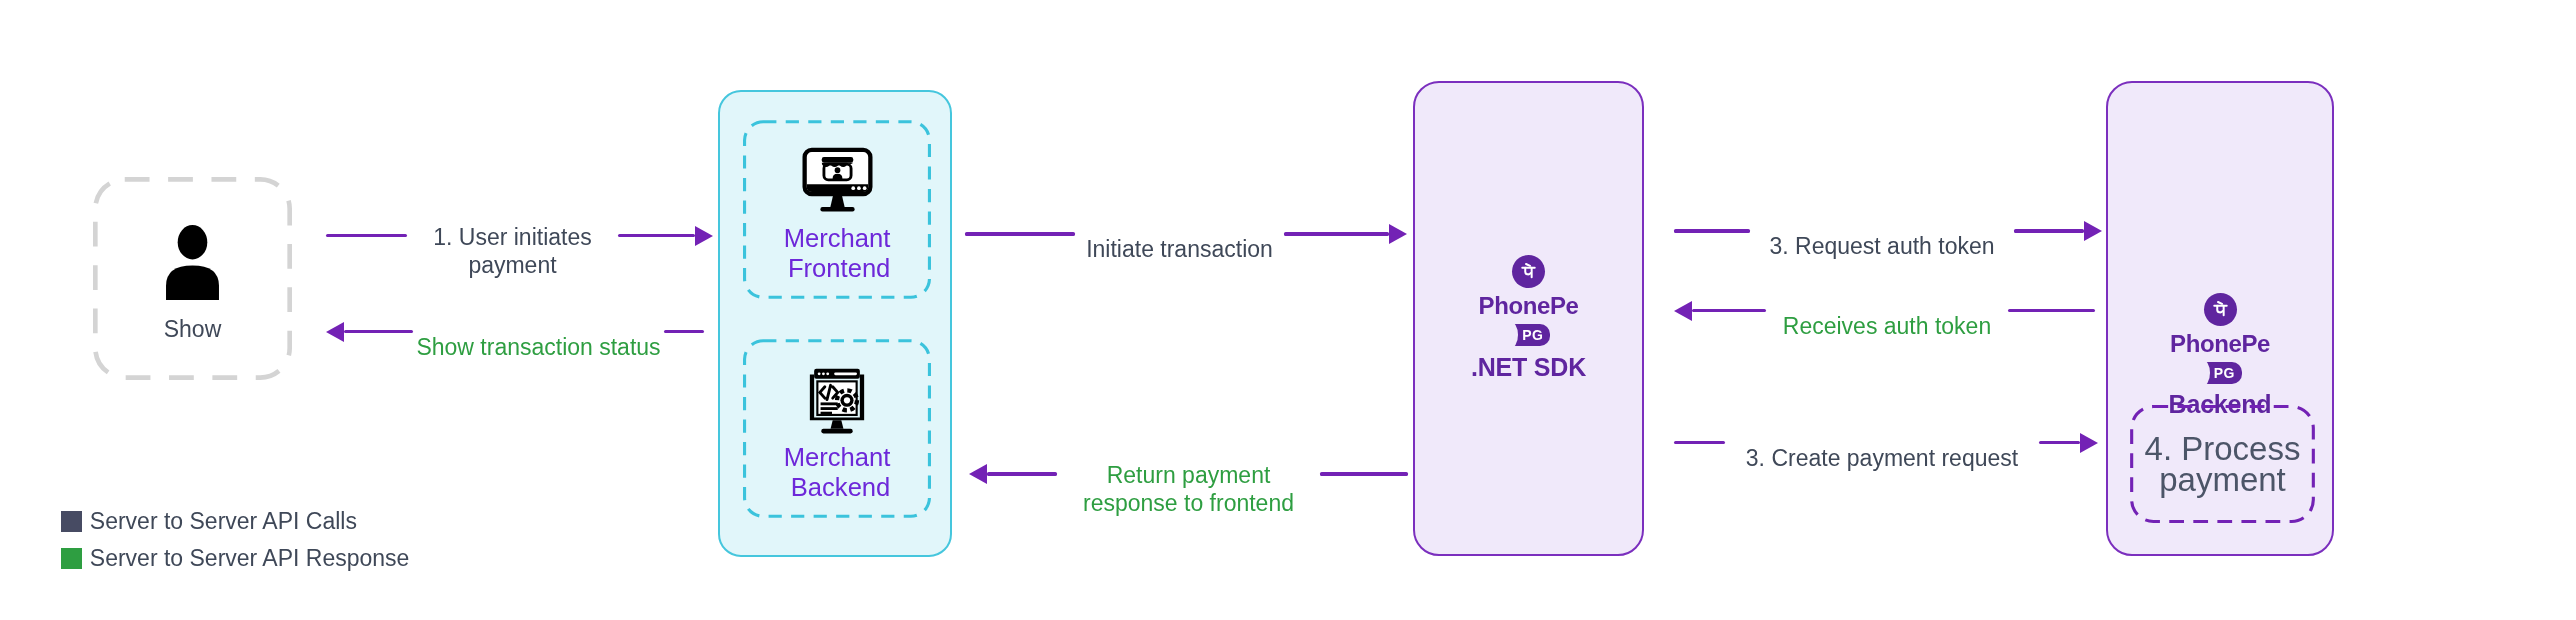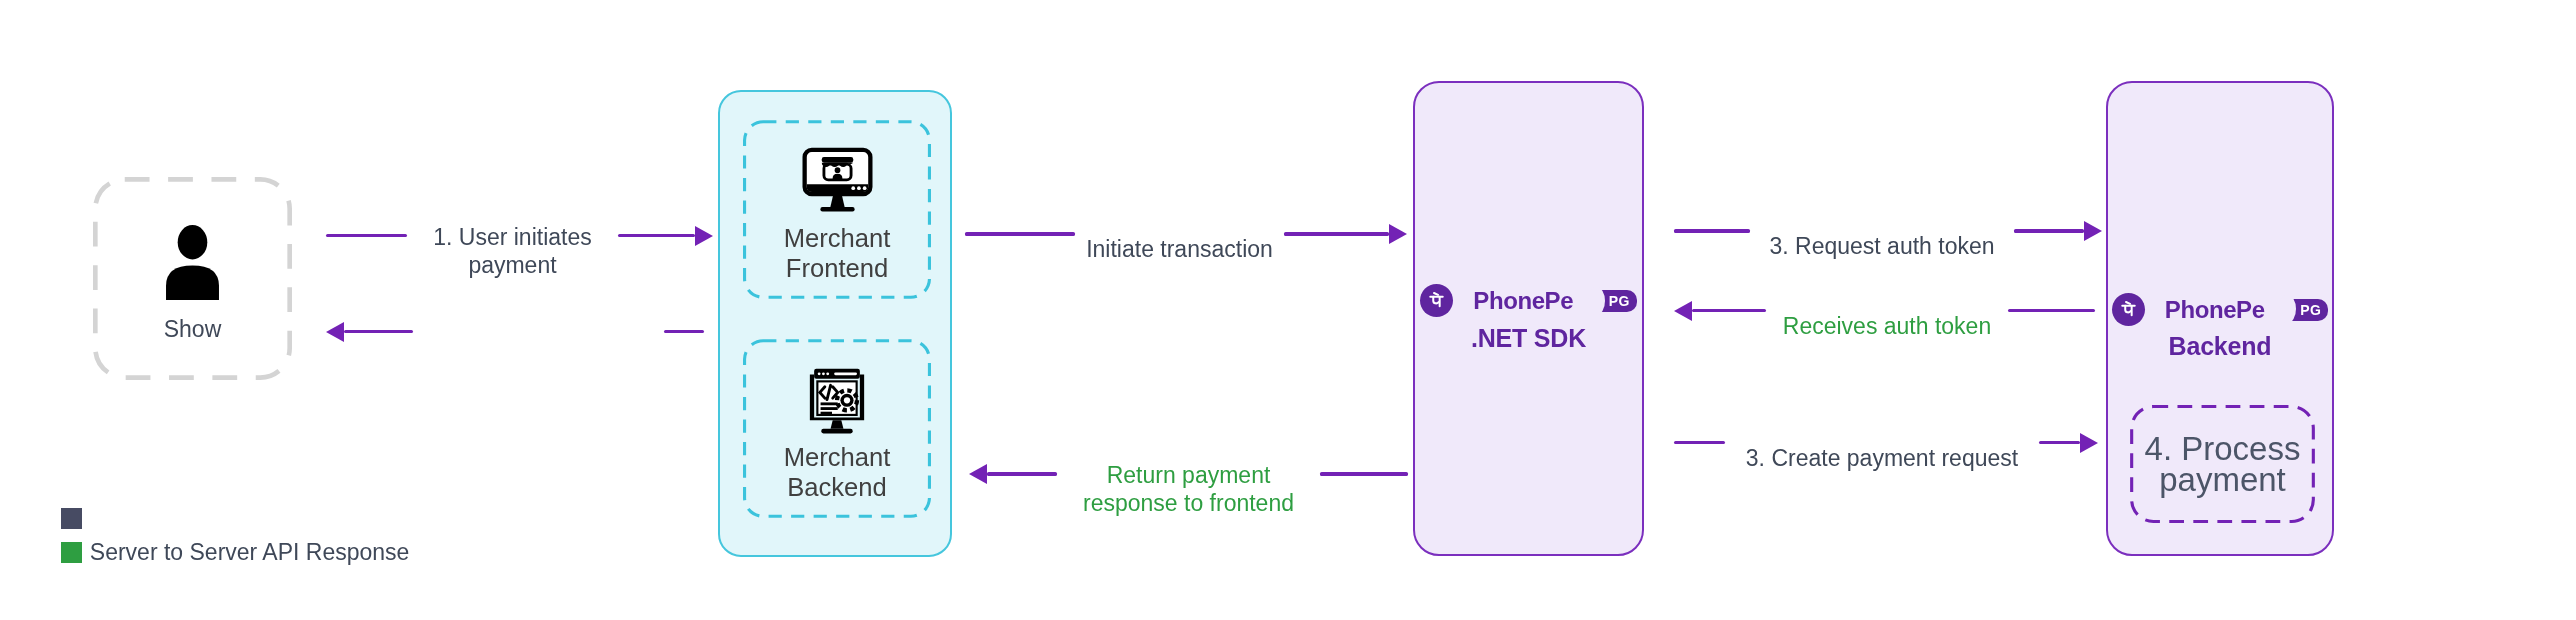--- a/index.html
+++ b/index.html
@@ -17,30 +17,30 @@
   .user-node .node-content { width:100%; height:100%; gap:9.3px; padding-top:7.8px; }
   .user-label { font-size:23px; color:#3f4858; }
 
   
   .merchant-container { left:718px; top:90px; width:234px; height:467px;
       background:#e1f6fa; border:2.3px solid #45c6dd; border-radius:23px; }
   .cyan-sub { position:absolute; left:23px; width:188px; height:179px; }
   .frontend-sub { top:28px; }
   .backend-sub  { top:247px; }
   .cyan-sub .node-content { width:100%; height:100%; gap:4.7px; padding-top:11px; }
-  .node-title { font-size:25.6px; line-height:29.5px; color:#404040; }
+  .node-title { font-size:25.6px; line-height:29.5px; color:#6d28d9;text-align:right; }
 
   
   .purple-box { background:#f0e9fa; border:2.3px solid #7b2fbe; border-radius:26px; }
   .sdk-box { left:1413px; top:81px; width:231px; height:475px; }
   .pg-backend-box { left:2106px; top:81px; width:228px; height:475px; }
   .logo-block { position:absolute; left:0; right:0; gap:6.2px; }
   .sdk-box .logo-block { top:0; bottom:0; }
   .pg-backend-box .logo-block { top:210px; }
-  .logo-row { display:flex; align-items:center; gap:20px; }
+  .logo-row { display:flex; align-items:center; gap:4px;flex-direction:column; }
   .logo-circle { width:33px; height:33px; border-radius:50%; background:#5f259f;
       display:flex; align-items:center; justify-content:center; }
   .brand-text { font-size:24px; font-weight:bold; color:#5f259f; letter-spacing:-0.4px; }
   .pg-badge { position:relative; height:22px; background:#5f259f; border-radius:5.4px 10px 10px 5.4px;
       display:flex; align-items:center; padding:0 7px 0 12.4px; margin-left:3.1px; }
   .pg-badge::before { content:""; position:absolute; left:-8.5px; top:-3.1px; width:17px; height:28px;
       background:#f0e9fa; border-radius:50%; }
   .pg-badge span { position:relative; color:#ffffff; font-weight:bold; font-size:14px; letter-spacing:0.4px; }
   .box-subtitle { font-size:25px; font-weight:bold; color:#5f259f; letter-spacing:-0.2px; }
 
@@ -224,20 +224,21 @@
       <div class="shaft" style="flex:1"></div>
       <div class="head-right"></div>
     </div>
   </div>
 
   <div class="arrow-row row-b">
     <div class="arr" style="width:87px">
       <div class="head-left"></div>
       <div class="shaft" style="flex:1"></div>
     </div>
+    <div class="arrow-label lbl-green">Show transaction status</div>
     <div class="shaft" style="width:40px"></div>
   </div>
 
   <div class="arrow-row row-c">
     <div class="shaft" style="width:110px"></div>
     <div class="arrow-label lbl-dark">Initiate transaction</div>
     <div class="arr" style="width:123px">
       <div class="shaft" style="flex:1"></div>
       <div class="head-right"></div>
     </div>
@@ -279,20 +280,21 @@
     <div class="arr" style="width:59px">
       <div class="shaft" style="flex:1"></div>
       <div class="head-right"></div>
     </div>
   </div>
 
 
   <div class="abs legend">
     <div class="legend-row">
       <span class="swatch sw0"></span>
+      <span class="legend-label">Server to Server API Calls</span>
     </div>
     <div class="legend-row">
       <span class="swatch sw1"></span>
       <span class="legend-label">Server to Server API Response</span>
     </div>
   </div>
 
 </div>
 
 

